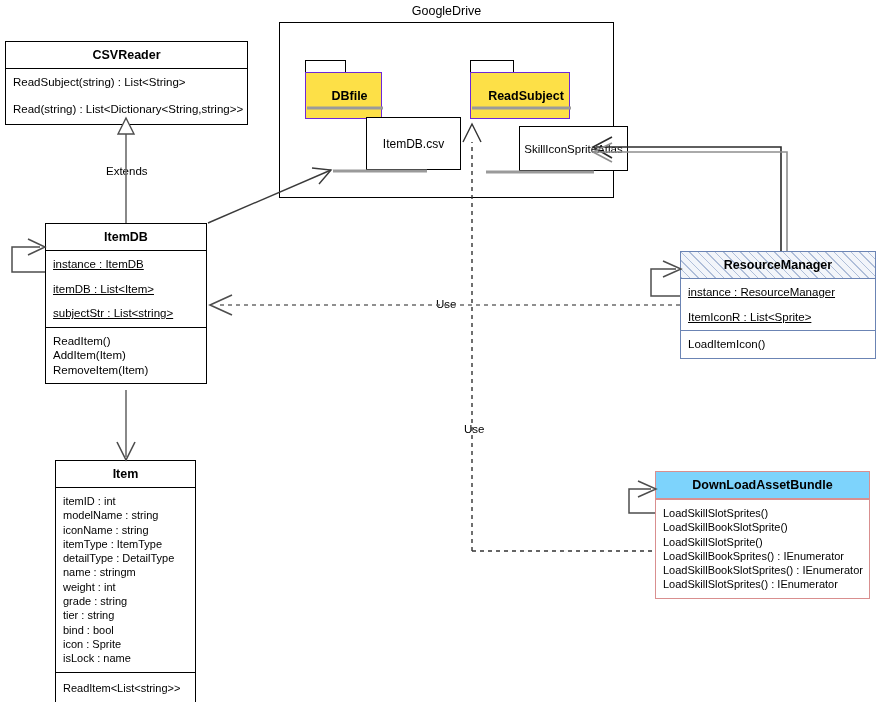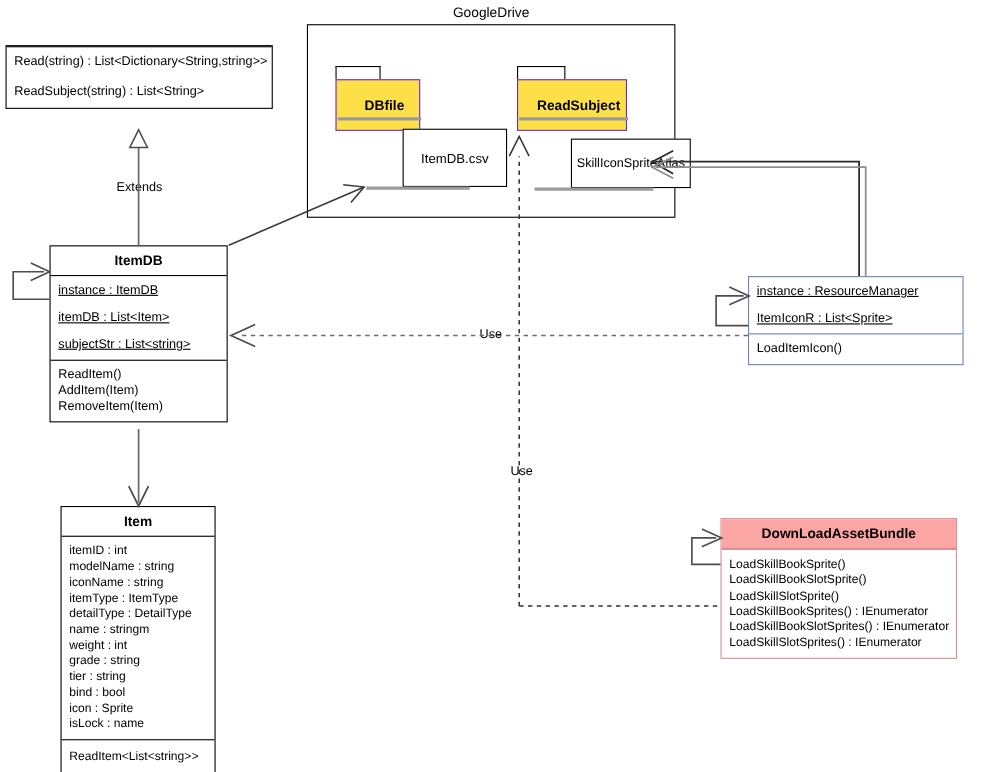--- a/index.html
+++ b/index.html
@@ -93,21 +93,21 @@
   }
   #resourcemanager .sep { border-top: 1px solid #6b84b4; }
   #resourcemanager .compartment { border-left: 0; }
 
   
   #downloadassetbundle {
     left: 655px; top: 471px; width: 215px;
     border: 1px solid #d98f8f;
   }
   #downloadassetbundle .title {
-    background: #fca5a5;
+    background: #7dd3fc;
     border-bottom: 1px solid #d98f8f;
   }
   #downloadassetbundle .sep { border-top: 1px solid #d98f8f; }
   #downloadassetbundle .compartment { font-size: 11px; line-height: 14.3px; }
 
   
   #googledrive-frame {
     position: absolute;
     left: 279px; top: 22px;
     width: 335px; height: 176px;
@@ -202,24 +202,25 @@
 
   <div class="pkg" id="pkg-assetbundle">
     <div class="tab"></div>
     <div class="body">ReadSubject</div>
   </div>
 
   <div class="artifact" id="art-itemdbcsv">ItemDB.csv</div>
   <div class="artifact" id="art-skillicon">SkillIconSpriteAtlas</div>
 
   <div class="umlbox" id="csvreader">
-    <div class="sep"></div>
-    <div class="compartment">
+    <div class="title">CSVReader</div>
+    <div class="sep"></div>
+    <div class="compartment">
+      <div class="attr">ReadSubject(string) : List&lt;String&gt;</div>
       <div class="attr">Read(string) : List&lt;Dictionary&lt;String,string&gt;&gt;</div>
-      <div class="attr">ReadSubject(string) : List&lt;String&gt;</div>
     </div>
   </div>
 
   <div class="umlbox" id="itemdb">
     <div class="title">ItemDB</div>
     <div class="sep"></div>
     <div class="compartment spaced">
       <div class="attr underline">instance : ItemDB</div>
       <div class="attr">itemDB : List&lt;Item&gt;</div>
       <div class="attr">subjectStr : List&lt;string&gt;</div>
@@ -249,35 +250,36 @@
       <div class="attr">icon : Sprite</div>
       <div class="attr">isLock : name</div>
     </div>
     <div class="sep"></div>
     <div class="compartment ops">
       <div class="attr">ReadItem&lt;List&lt;string&gt;&gt;</div>
     </div>
   </div>
 
   <div class="umlbox" id="resourcemanager">
+    <div class="title">ResourceManager</div>
     <div class="compartment spaced">
       <div class="attr underline">instance : ResourceManager</div>
       <div class="attr">ItemIconR : List&lt;Sprite&gt;</div>
     </div>
     <div class="sep"></div>
     <div class="compartment">
       <div class="attr">LoadItemIcon()</div>
     </div>
   </div>
 
   <div class="umlbox" id="downloadassetbundle">
     <div class="title">DownLoadAssetBundle</div>
     <div class="sep"></div>
     <div class="compartment">
-      <div class="attr">LoadSkillBookSprite()</div>
+      <div class="attr">LoadSkillSlotSprites()</div>
       <div class="attr">LoadSkillBookSlotSprite()</div>
       <div class="attr">LoadSkillSlotSprite()</div>
       <div class="attr">LoadSkillBookSprites() : IEnumerator</div>
       <div class="attr">LoadSkillBookSlotSprites() : IEnumerator</div>
       <div class="attr">LoadSkillSlotSprites() : IEnumerator</div>
     </div>
   </div>
 
   <svg class="svg-layer" style="z-index:8;" viewBox="0 0 895 702">
 

